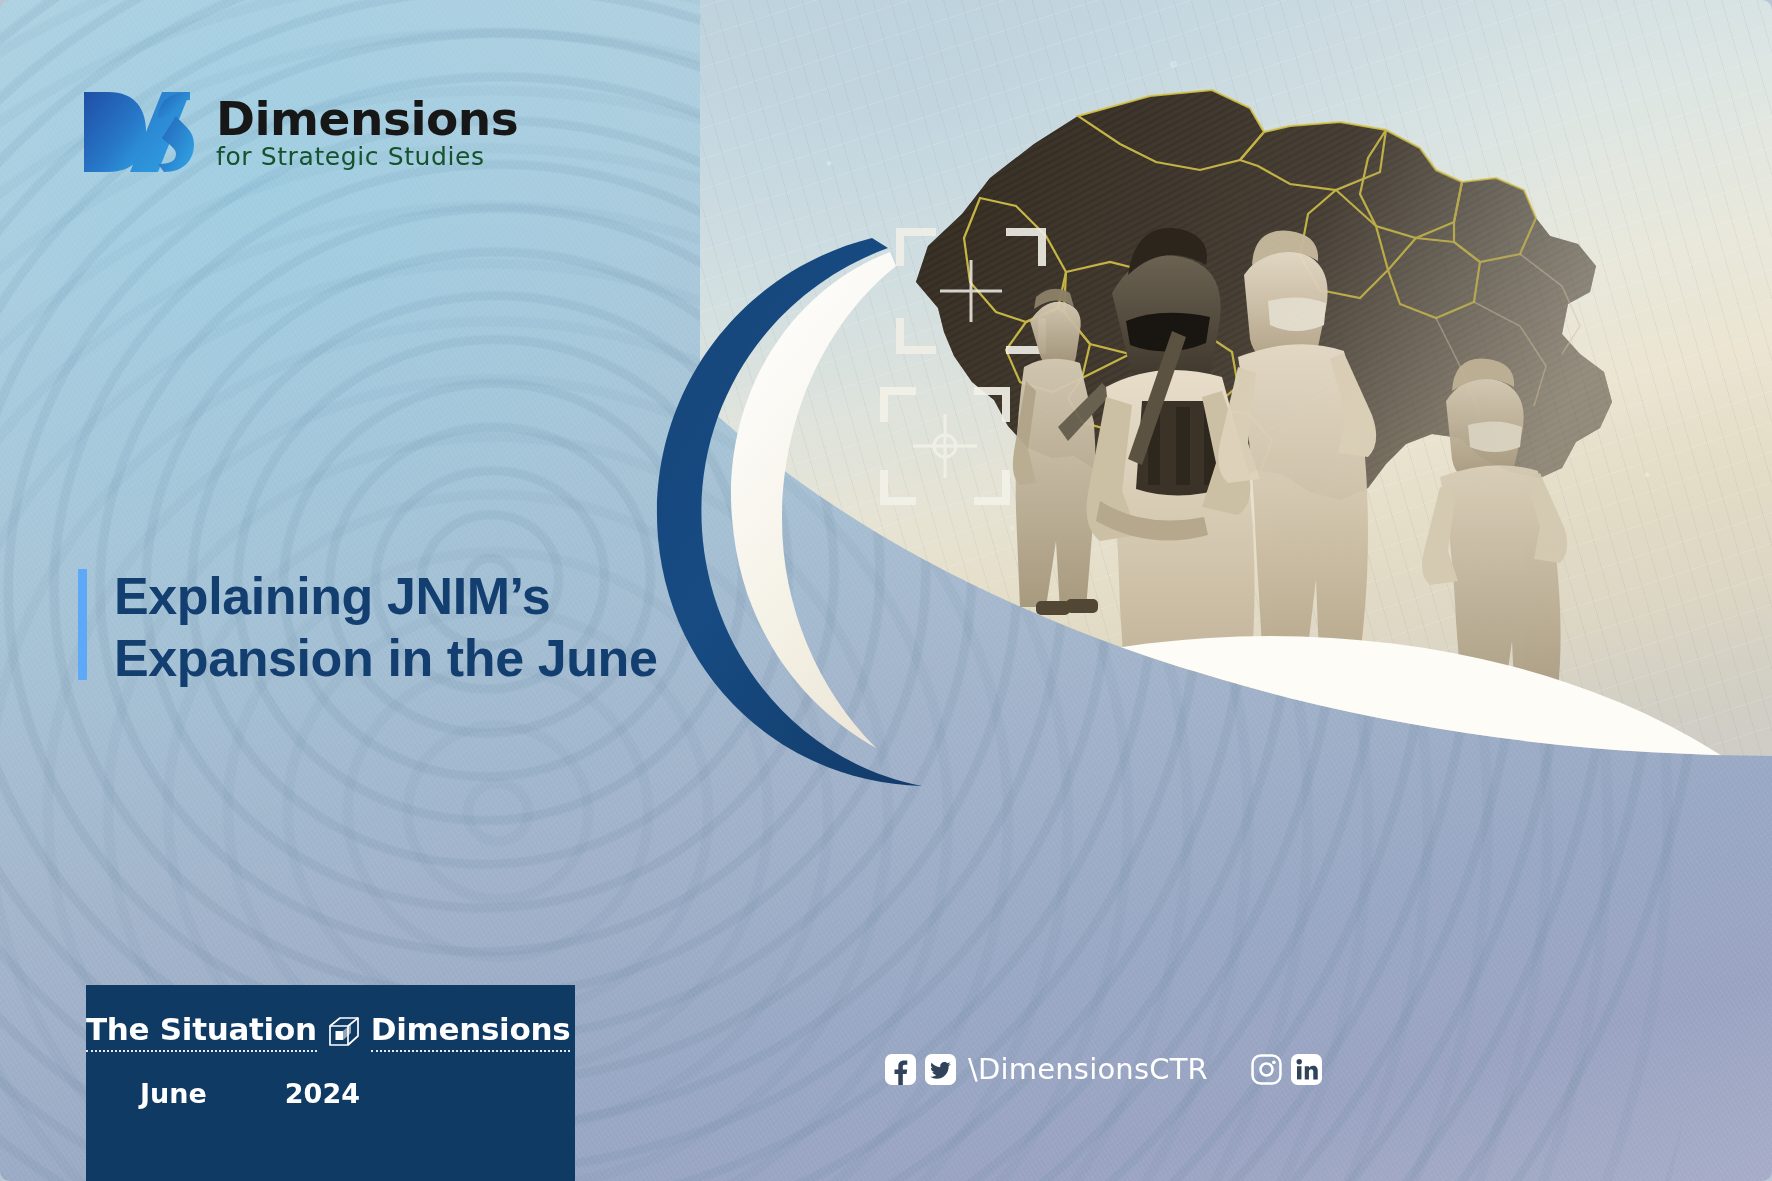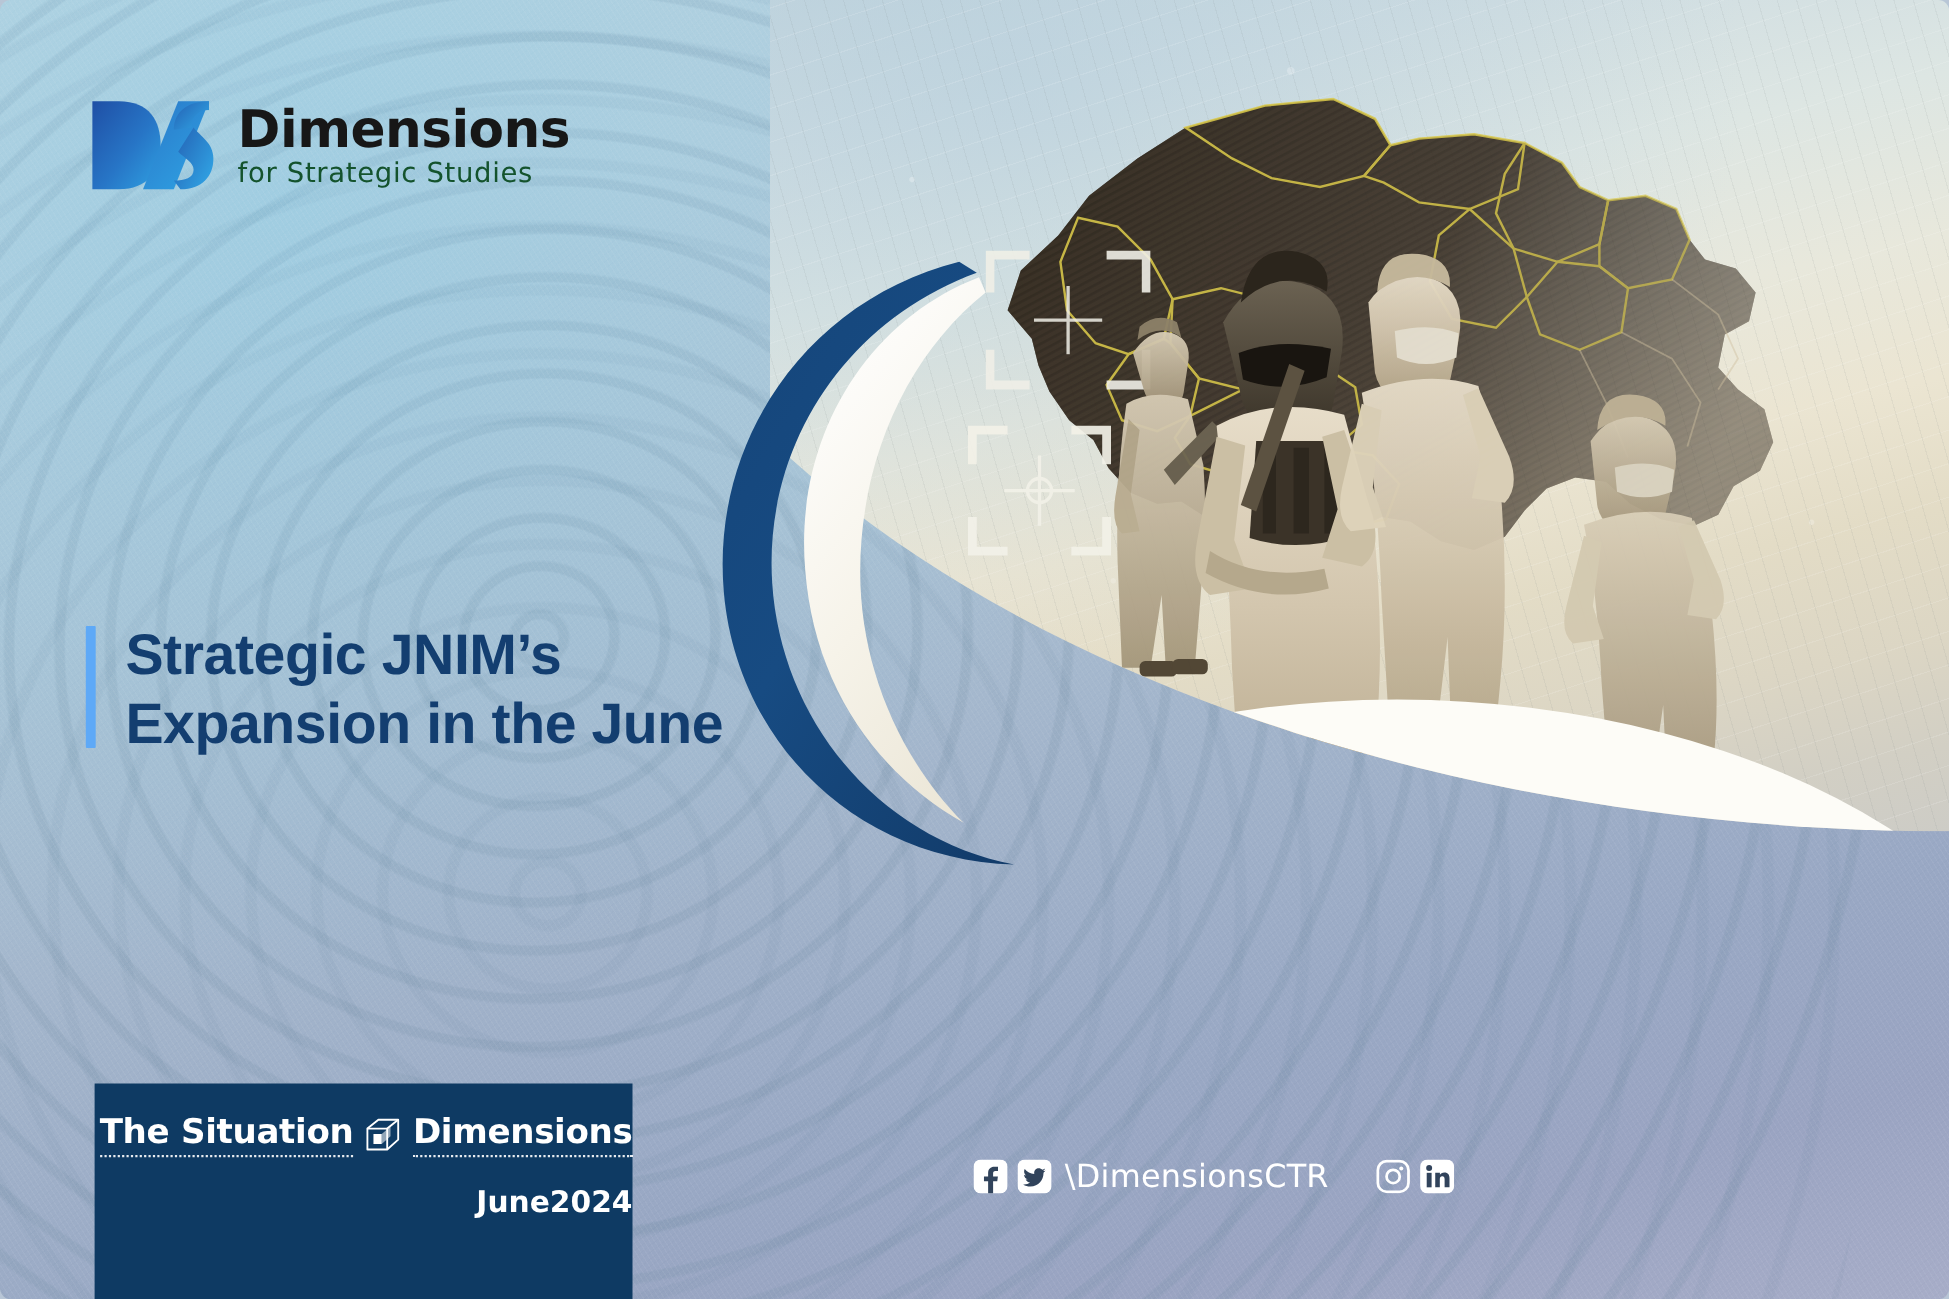--- a/index.html
+++ b/index.html
@@ -174,39 +174,39 @@
     font-family:"Liberation Sans", sans-serif;
   }
   .title-text .ln { display:block; white-space:nowrap; }
 
   
   .sit-box {
     position:absolute; left:86px; top:985px;
     width:489px; height:196px;
     background:#0E3A63;
     display:flex; flex-direction:column;
-    align-items:flex-end; justify-content:flex-start;
+    align-items:flex-start; justify-content:flex-start;
     padding-top:27px;
   }
   .sit-row {
     display:flex; align-items:center; gap:10px;
     color:#ffffff;
   }
   .sit-word {
     font-size:31px; font-weight:700; color:#fff;
     font-family:"DejaVu Sans", sans-serif;
     letter-spacing:-0.3px;
     border-bottom:2px dotted rgba(255,255,255,0.9);
     padding-bottom:2px;
     line-height:1.15;
   }
   .sit-cube { width:34px; height:34px; flex:none; }
   .sit-date {
     display:flex; align-items:baseline;
-    margin-top:26px; 
+    margin-top:26px; gap:78px;
     padding-left:54px;
   }
   .sit-date span {
     font-size:27px; font-weight:700; color:#fff;
     font-family:"DejaVu Sans", sans-serif;
   }
 
   
   .social {
     position:absolute; left:862px; top:1049px;
@@ -459,21 +459,21 @@
     </svg>
     <div class="logo-text">
       <div class="logo-title">Dimensions</div>
       <div class="logo-sub">for Strategic Studies</div>
     </div>
   </div>
 
   <div class="title-block">
     <div class="title-bar"></div>
     <div class="title-text">
-      <span class="ln">Strategic JNIM’s</span>
+      <span class="ln">Explaining JNIM’s</span>
       <span class="ln">Expansion in the June</span>
     </div>
   </div>
 
   <div class="sit-box">
     <div class="sit-row">
       <span class="sit-word">The Situation</span>
       <svg class="sit-cube" viewBox="0 0 34 34">
         <g fill="none" stroke="#ffffff" stroke-width="1.7" stroke-linejoin="round">
           <path d="M3,11 L13,3 L31,3 L31,21 L21,30 L3,30 Z" fill="#0E3A63"></path>

